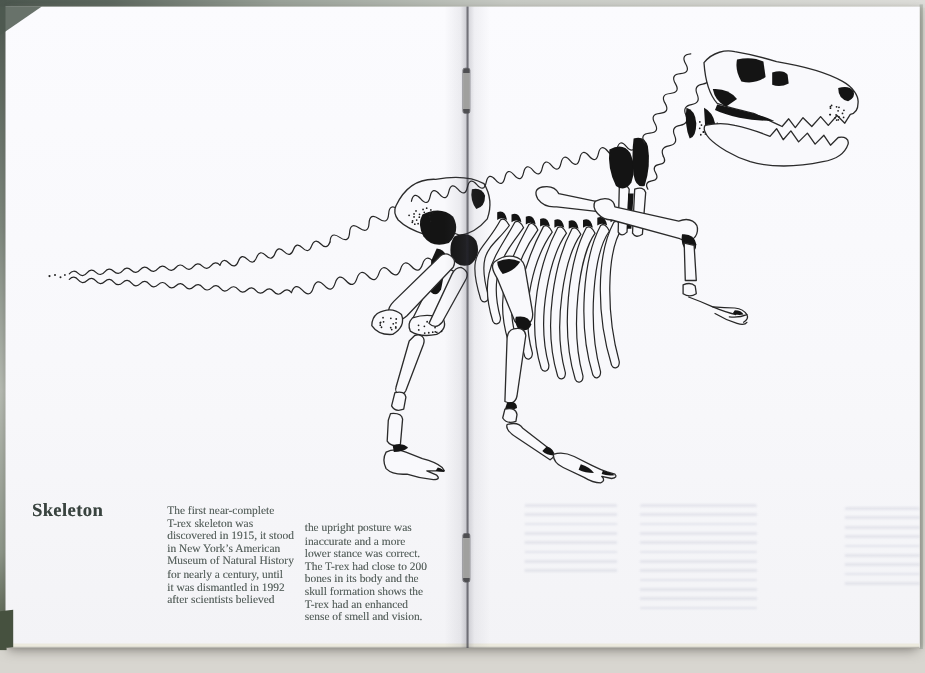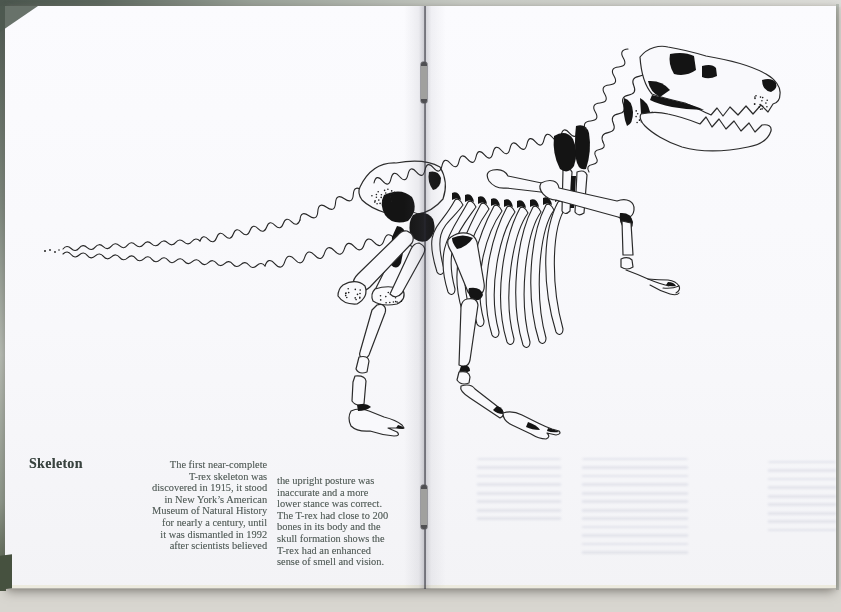--- a/index.html
+++ b/index.html
@@ -31,25 +31,25 @@
   
   .gutter{left:404px;top:6px;width:42px;height:583px;z-index:5;
     background:linear-gradient(90deg,rgba(100,100,115,0) 0%,rgba(100,100,115,.10) 35%,rgba(70,70,85,.26) 48%,rgba(40,40,52,.42) 50.5%,rgba(70,70,85,.20) 53%,rgba(100,100,115,.08) 65%,rgba(100,100,115,0) 100%);}
   .crease{left:424px;top:6px;width:2px;height:583px;background:rgba(45,45,54,.45);z-index:5;}
   .staple{left:421px;width:6px;z-index:6;border-radius:2px;
     background:linear-gradient(180deg,#4f4f52 0 4px,#a0a09e 4px calc(100% - 4px),#4f4f52 calc(100% - 4px) 100%);
     box-shadow:0 0 0 .5px #5a5a60;}
   .staple.top{top:62px;height:41px;}
   .staple.bottom{top:485px;height:44px;}
   
-  .heading{left:29px;top:457px;z-index:7;font-weight:bold;font-size:14px;line-height:13px;
+  .heading{left:29px;top:457px;z-index:7;font-weight:bold;font-size:17px;line-height:13px;
     color:#39433f;letter-spacing:.3px;text-shadow:0 0 .4px rgba(80,95,88,.55);}
   .col{z-index:7;font-size:10.4px;line-height:11.6px;color:#57615d;white-space:pre;
     text-shadow:0 0 .4px rgba(90,100,95,.5);}
-  .col1{left:152px;top:459px;text-align:right;}
+  .col1{left:152px;top:459px;}
   .col2{left:277px;top:475px;}
 </style>
 </head>
 <body>
 
 <div class="scene">
   <div class="cover-top"></div>
   <div class="cover-left"></div>
   <div class="edge-right"></div>
   <div class="page"></div>

